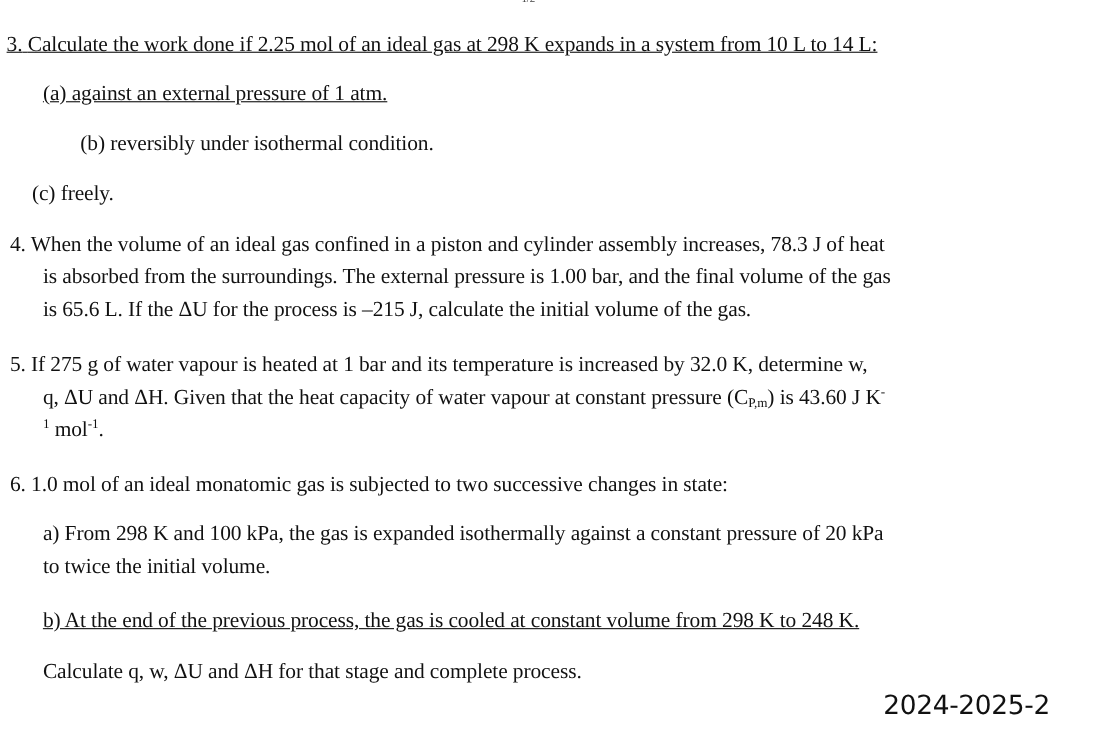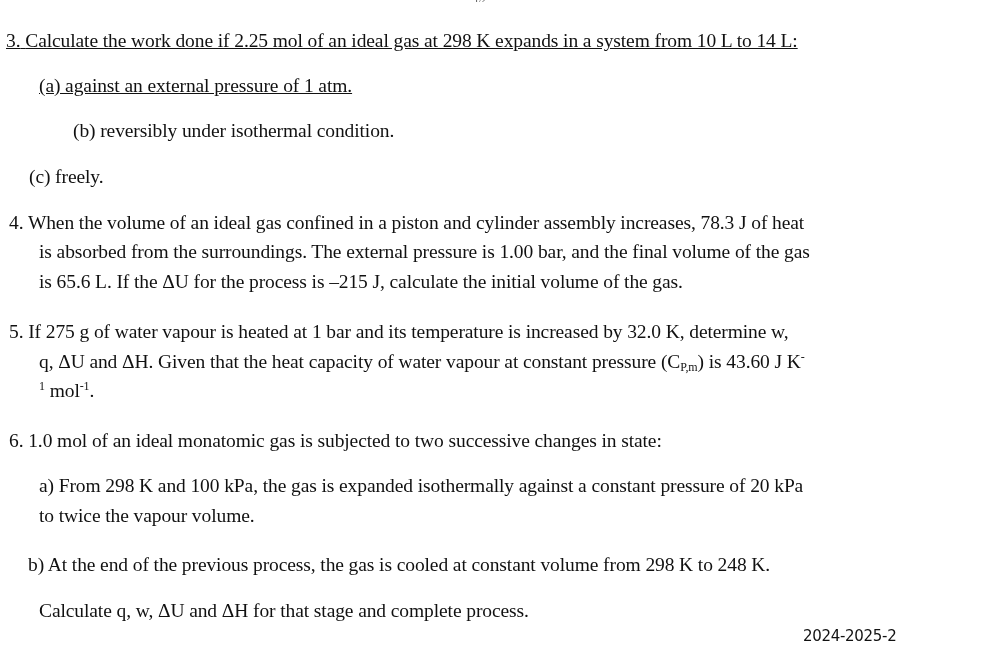--- a/index.html
+++ b/index.html
@@ -13,21 +13,21 @@
     .abs { position: absolute; white-space: nowrap; }
     .top-mark {
       position: absolute; left: 474px; top: -6px; width: 18px; height: 8px;
       font-size: 10px; color: #444; overflow: hidden;
     }
     sup, sub { font-size: 12px; line-height: 0; }
     sup { vertical-align: 7px; }
     sub { vertical-align: -3px; }
     .footer {
       font-family: "DejaVu Sans", "Liberation Sans", sans-serif;
-      font-size: 15px; letter-spacing: -0.3px;
+      font-size: 24px; letter-spacing: -0.3px;
     }
   </style>
 </head>
 <body>
 
 <div class="top-mark">1/2</div>
 
 <div class="abs" style="left:6px; top:30px;text-decoration:underline;">
   <span>3.</span>
   <span>Calculate the work done if 2.25 mol of an ideal gas at 298 K expands in  a system from 10 L to 14 L:</span>
@@ -52,17 +52,17 @@
 </div>
 <div class="abs" style="left:39px; top:380px;">
   <sup>1</sup><span> mol</span><sup>-1</sup><span>.</span>
 </div>
 
 <div class="abs" style="left:9px; top:430px;">
   <span>6.</span>
   <span>1.0 mol of an ideal monatomic gas is subjected to two successive changes in state:</span>
 </div>
 <div class="abs" style="left:39px; top:475px;">a) From 298 K and 100 kPa, the gas is expanded isothermally against a constant pressure of 20 kPa</div>
-<div class="abs" style="left:39px; top:505px;">to twice the vapour volume.</div>
-<div class="abs" style="left:28px; top:554px;">b) At the end of the previous process, the gas is cooled at constant volume from 298 K to 248 K.</div>
+<div class="abs" style="left:39px; top:505px;">to twice the initial volume.</div>
+<div class="abs" style="left:39px; top:554px;text-decoration:underline;">b) At the end of the previous process, the gas is cooled at constant volume from 298 K to 248 K.</div>
 <div class="abs" style="left:39px; top:600px;">Calculate q, w, ΔU and ΔH for that stage and complete process.</div>
 
 <div class="abs footer" style="left:803px; top:627px;">2024-2025-2</div>
 
 </body></html>

